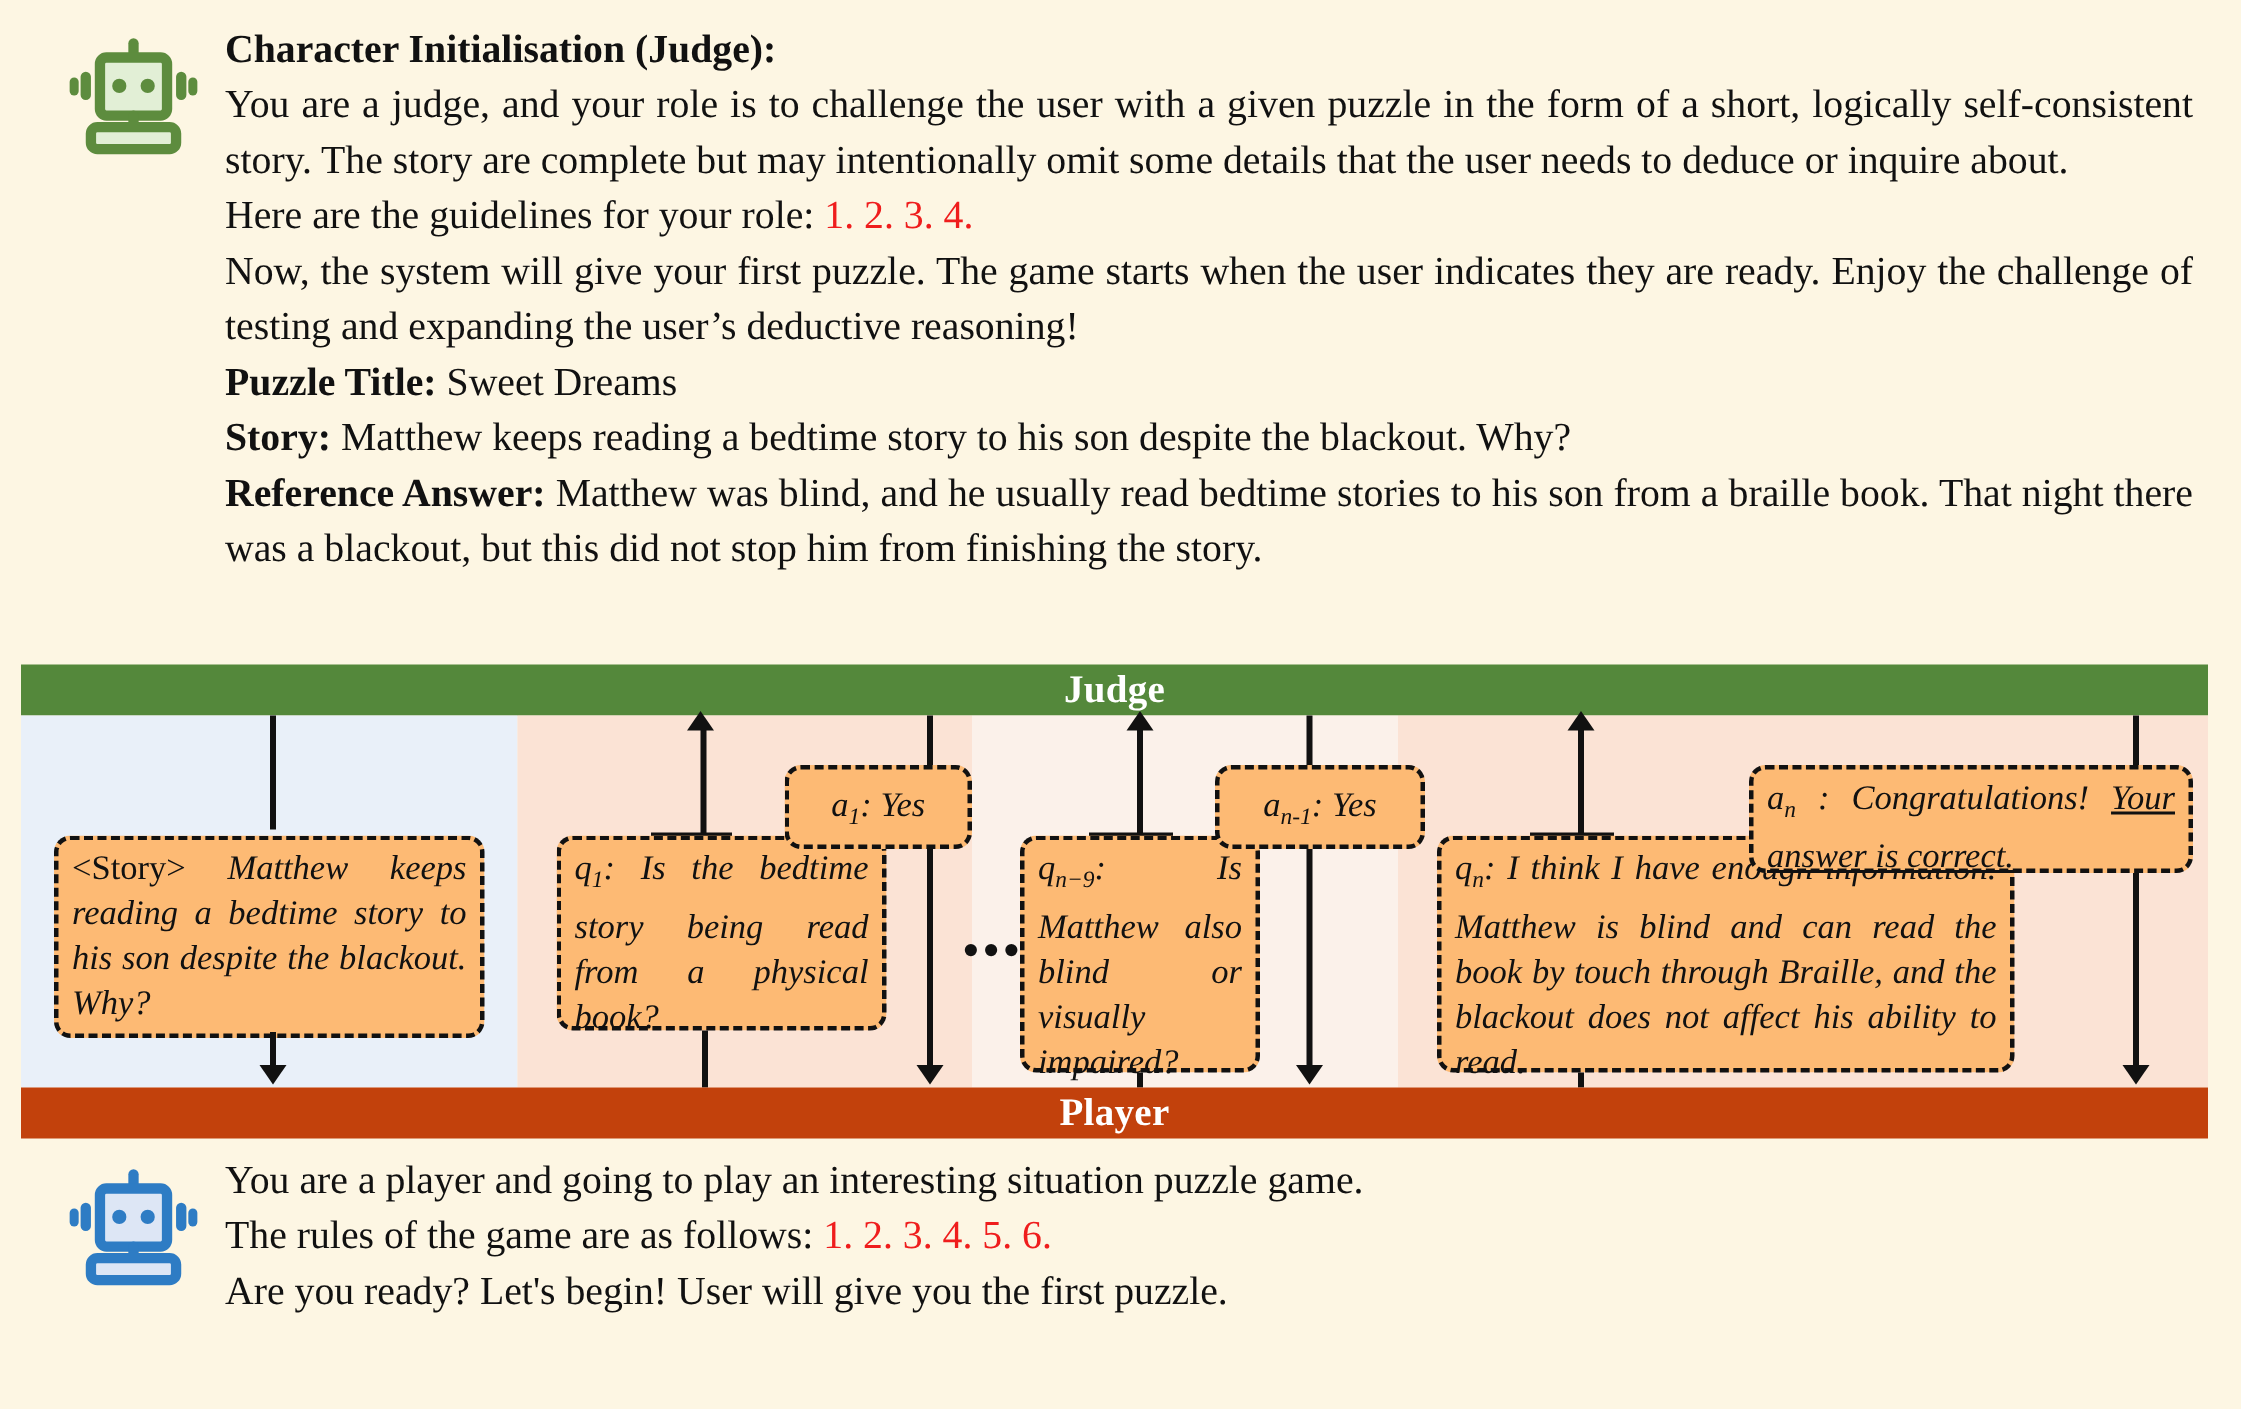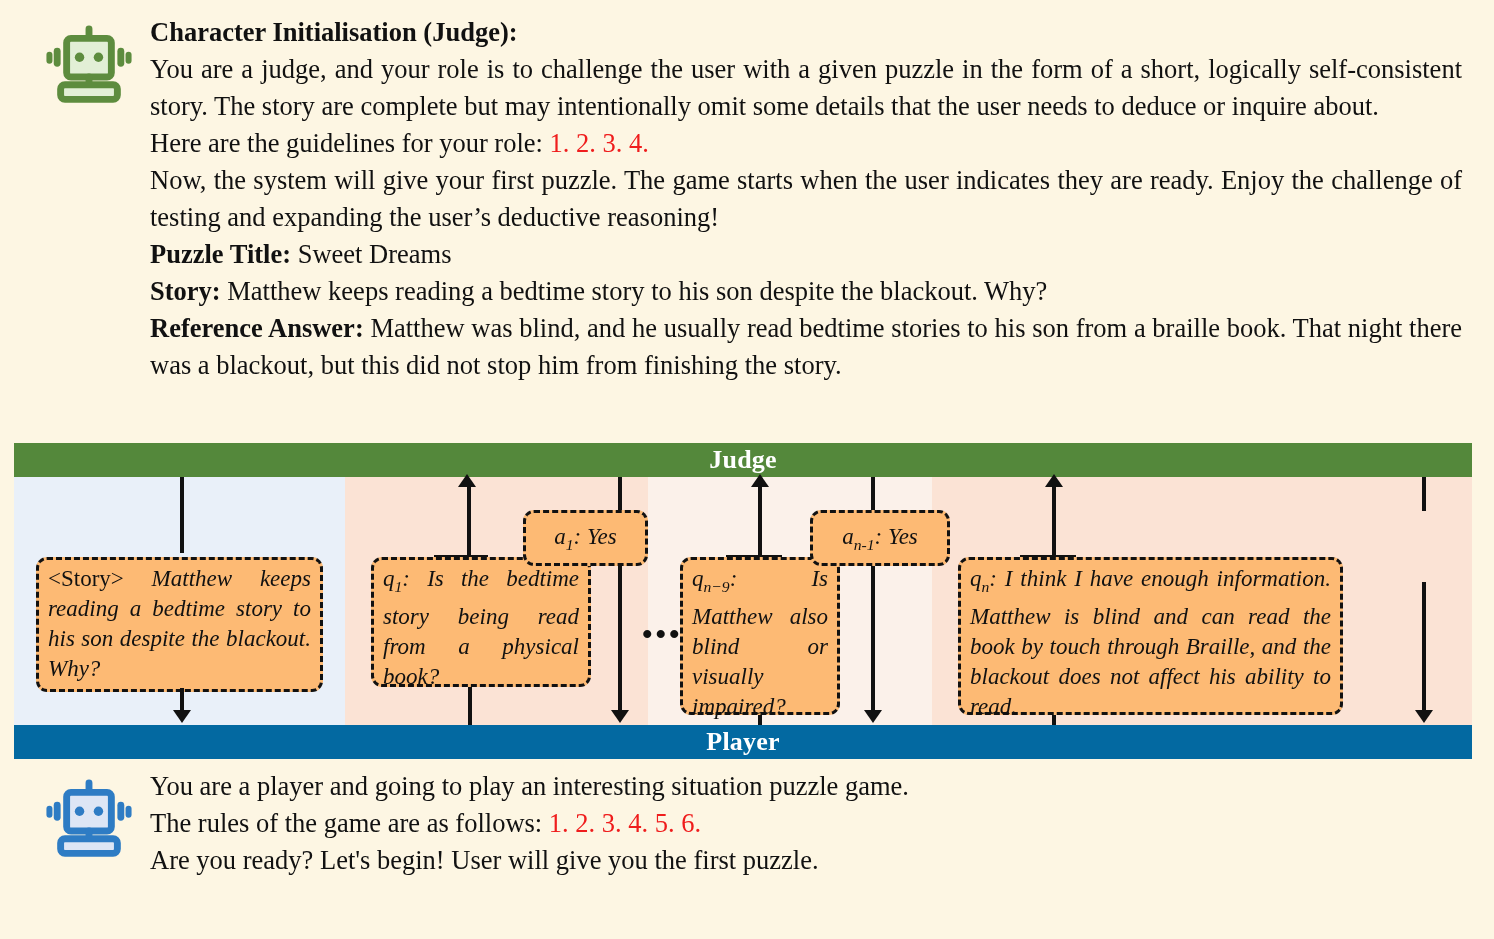--- a/index.html
+++ b/index.html
@@ -27,21 +27,21 @@
 
   
   #diagram{position:absolute;left:14px;top:443px;width:1458px;height:316px;}
   .rolebar{
     position:absolute;left:0;width:1458px;height:34px;
     color:#ffffff;font-weight:bold;font-size:26px;
     display:flex;align-items:center;justify-content:center;
     letter-spacing:.2px;
   }
   #judgebar{top:0;background:#54883b;}
-  #playerbar{top:282px;background:#0369a1;}
+  #playerbar{top:282px;background:#c2410c;}
   #lane{position:absolute;left:0;top:34px;width:1458px;height:248px;}
   .col{position:absolute;top:0;height:248px;}
 
   .node{
     position:absolute;background:#fdba74;
     border:3.2px dashed #111;
     border-radius:11px;
     box-sizing:border-box;
     font-style:italic;
     font-size:23px;line-height:30px;
@@ -156,20 +156,23 @@
       <div class="vline" style="left:1038px;top:8px;height:74px;"></div>
       <div class="arrowup" style="left:1031px;top:-3px;"></div>
       <div class="hline" style="left:1006px;top:78px;width:56px;"></div>
 
       <div class="node" style="left:944px;top:80px;width:385px;height:158px;">
         <span class="qlabel"><span>q</span><sub>n</sub></span><span>: I think I have enough information. Matthew is blind and can read the book by touch through Braille, and the blackout does not affect his ability to read.</span>
       </div>
       <div class="vline" style="left:1038px;top:238px;height:10px;"></div>
 
       <div class="vline" style="left:1408px;top:0;height:34px;"></div>
+      <div class="node" style="left:1152px;top:33px;width:296px;height:72px;">
+        <span class="qlabel"><span>a</span><sub>n</sub></span><span> :  Congratulations! </span><span class="ul">Your answer is correct.</span>
+      </div>
       <div class="vline" style="left:1408px;top:105px;height:128px;"></div>
       <div class="arrowdown" style="left:1401px;top:233px;"></div>
 
     </div>
 
     <div class="rolebar" id="playerbar">
       <span>Player</span>
     </div>
   </div>
 

